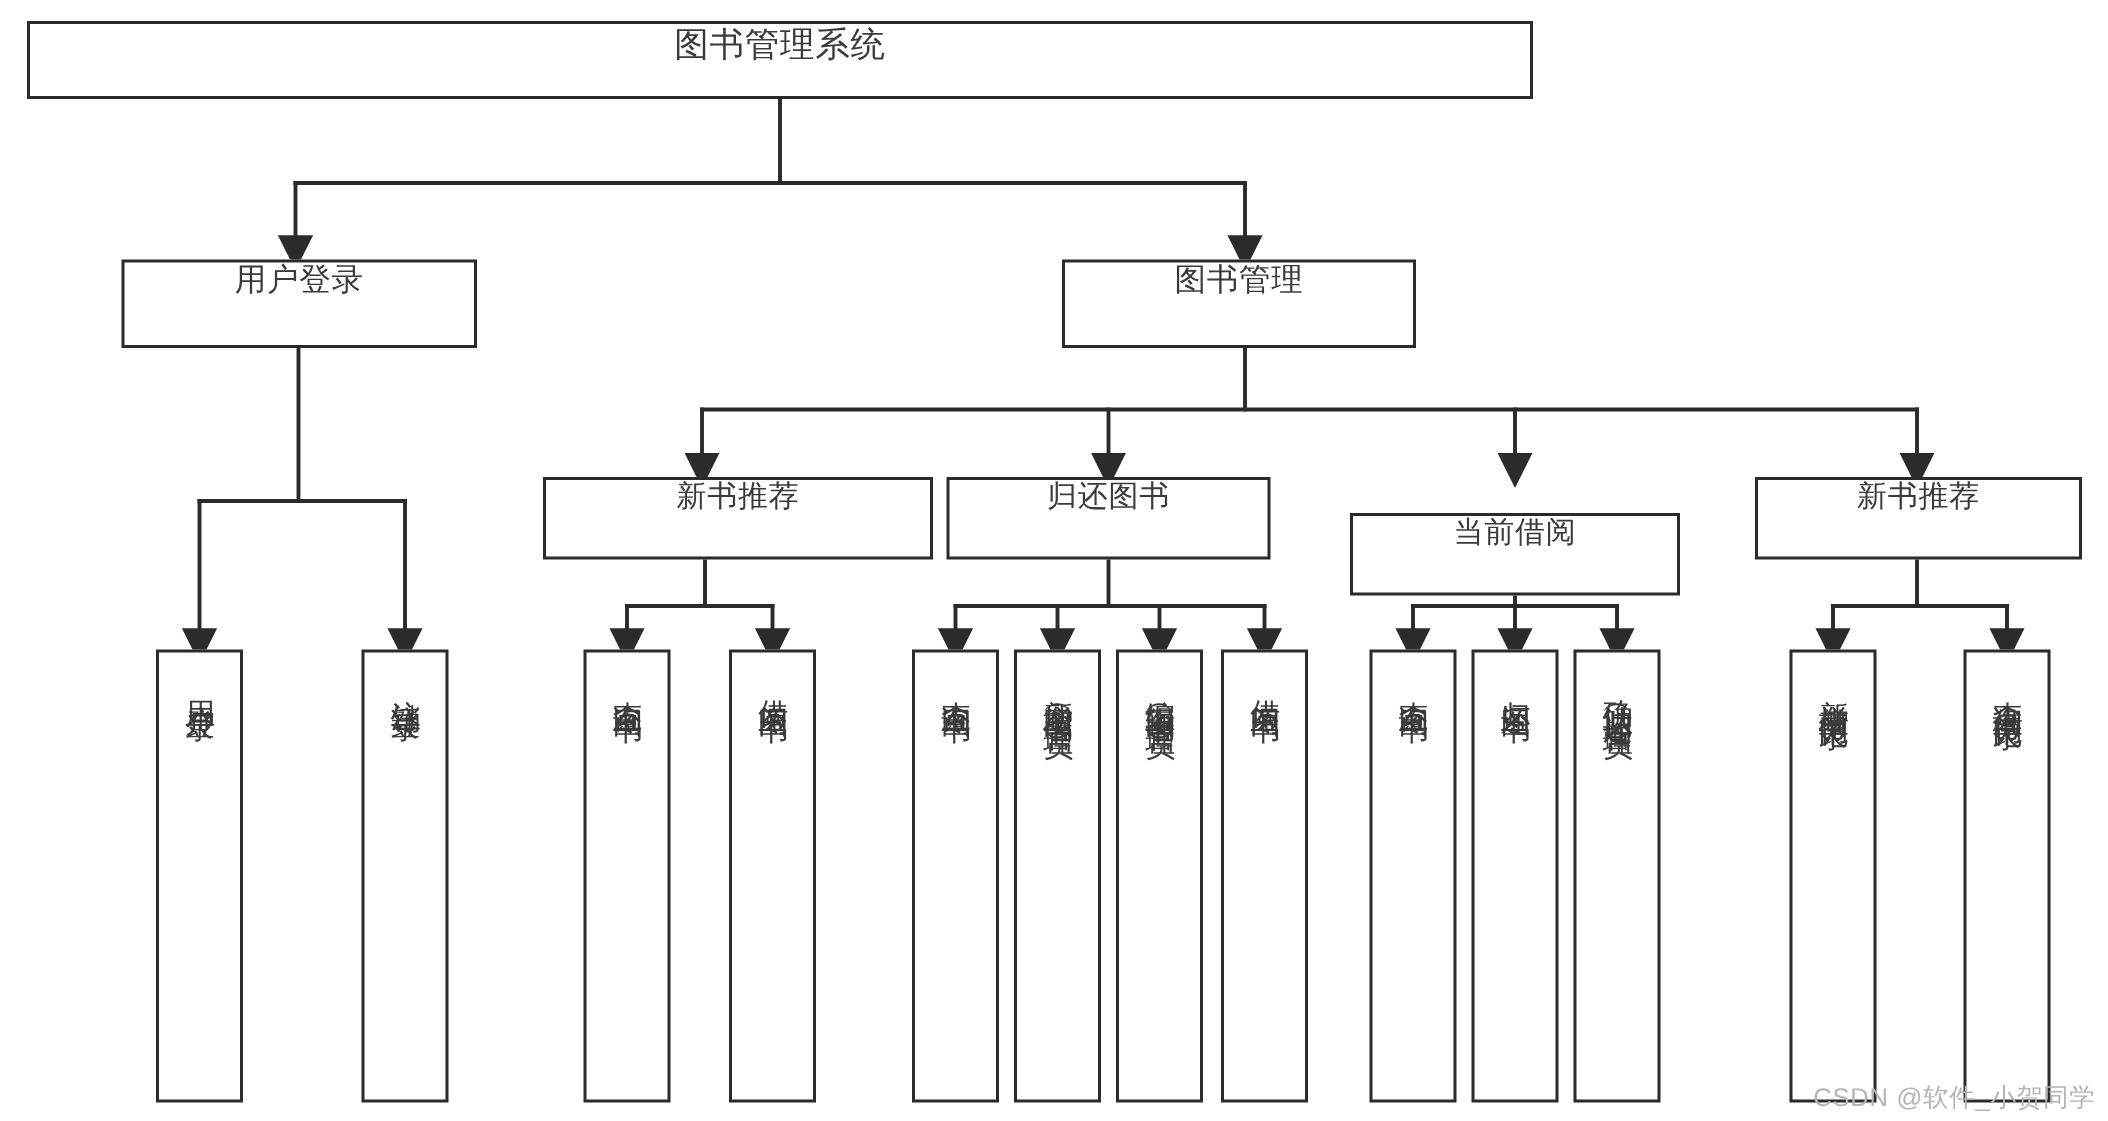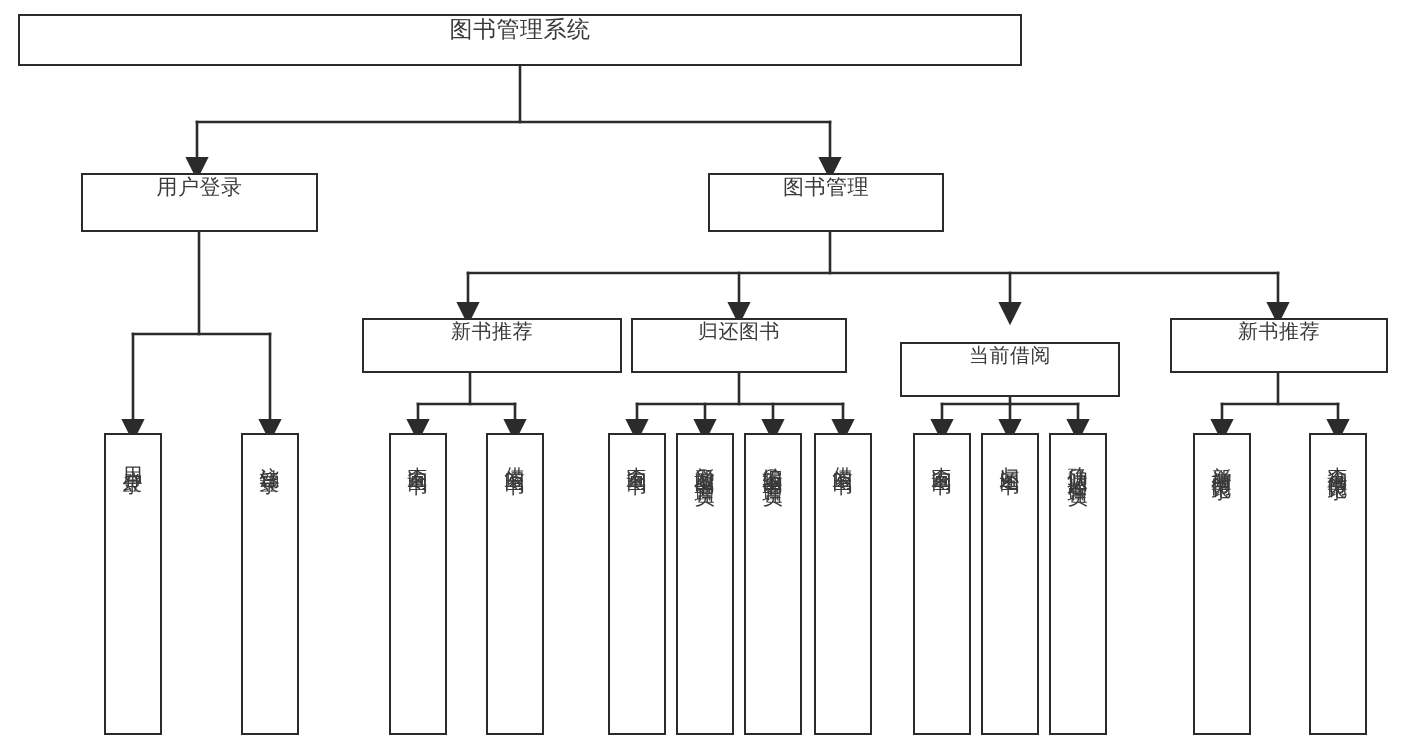--- a/index.html
+++ b/index.html
@@ -194,14 +194,15 @@
     <span class="lbl">确认归还（管理员）</span>
   </div>
 
   <div class="node leaf" style="left:1193px; top:433px; width:58px; height:302px;">
     <span class="lbl">新增借阅记录</span>
   </div>
   <div class="node leaf" style="left:1309px; top:433px; width:58px; height:302px;">
     <span class="lbl">查询借阅记录</span>
   </div>
 
+  <div id="watermark">CSDN @软件_小贺同学</div>
 
 </div>
 
 </body></html>

